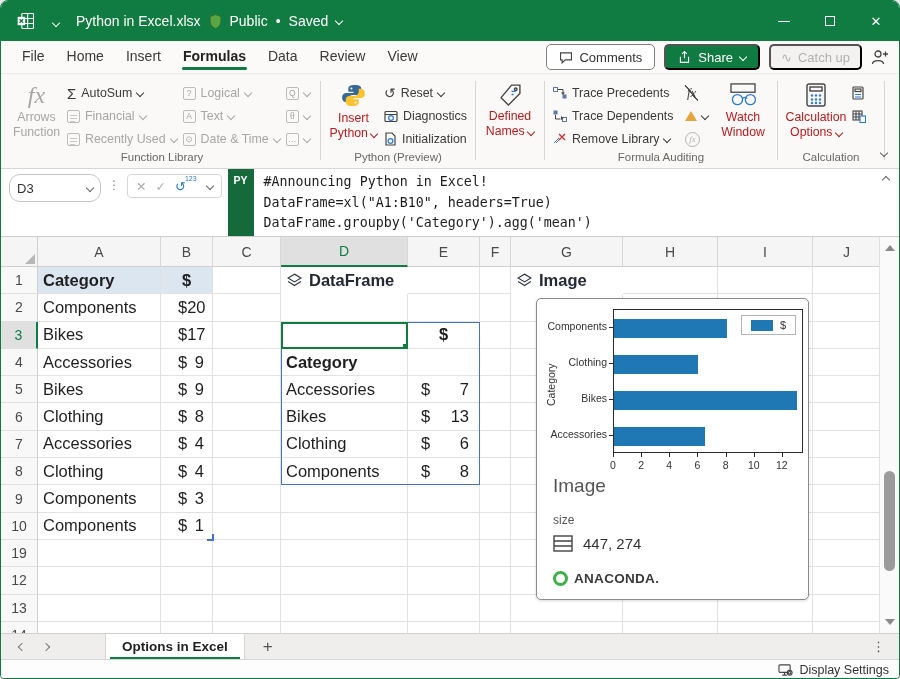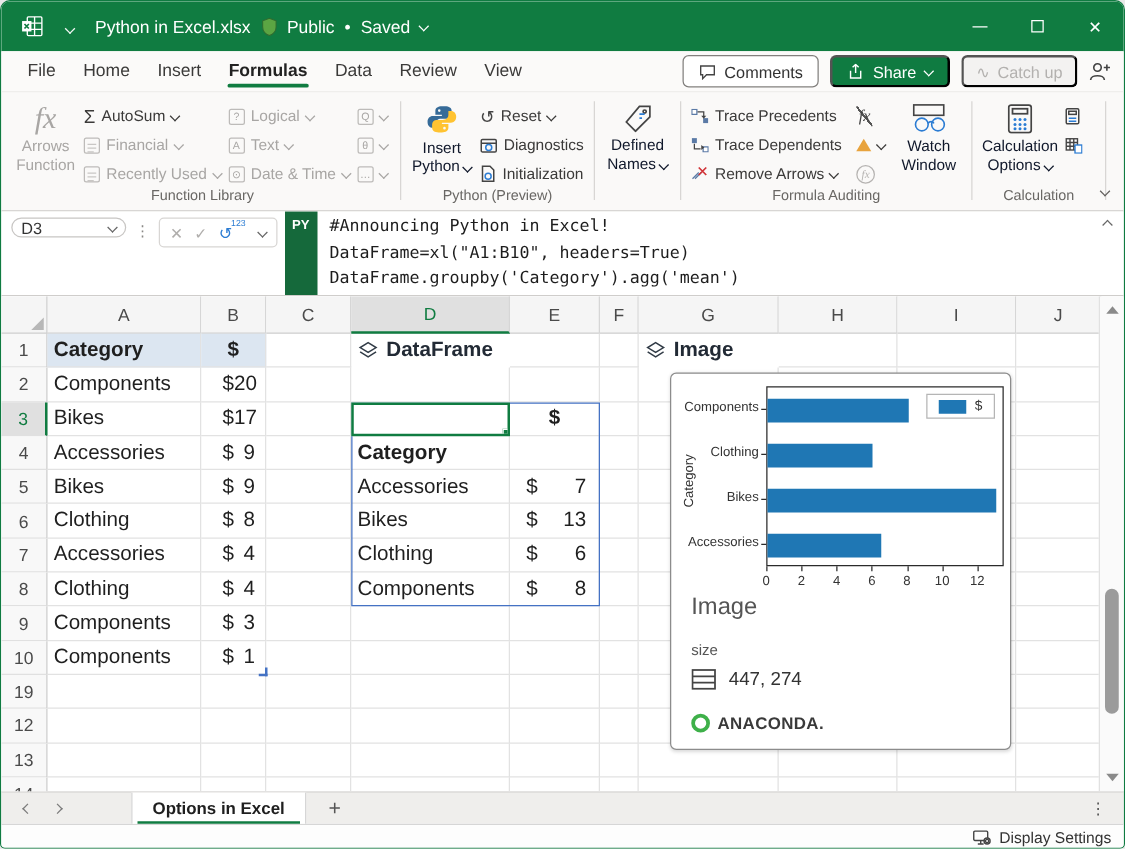--- a/index.html
+++ b/index.html
@@ -26,40 +26,40 @@
   .mright{margin-left:auto;display:flex;align-items:center;gap:9px;}
   .btn-comments{display:flex;align-items:center;gap:6px;height:26px;padding:0 12px;border:1px solid #82807e;border-radius:5px;background:#fff;font-size:13px;color:#333;}
   .btn-share{display:flex;align-items:center;gap:7px;height:26px;padding:0 12px;border-radius:5px;background:#0f7b41;color:#fff;font-size:13px;}
   .btn-catchup{display:flex;align-items:center;gap:6px;height:26px;padding:0 10px;border-radius:5px;background:#f3f2f1;color:#b3b1af;font-size:13px;}
   
   .ribbon{height:95px;background:#faf9f8;border-bottom:1px solid #d8d6d4;display:flex;position:relative;padding:3px 0 0 4px;}
   .grp{position:relative;display:flex;align-items:flex-start;padding:3px 4px 0 4px;}
   .grplabel{position:absolute;bottom:5px;left:0;right:0;text-align:center;font-size:11.5px;color:#696764;white-space:nowrap;}
   .vdiv{width:1px;background:#d8d6d4;margin:4px 1px 8px;}
   .bigbtn{width:58px;display:flex;flex-direction:column;align-items:center;gap:3px;padding-top:3px;text-align:center;}
-  .bigbtn .lbl{font-size:12.3px;line-height:1.18;color:#0f172a;}
+  .bigbtn .lbl{font-size:12.3px;line-height:1.18;color:#b91c1c;}
   .dis,.dis .lbl{color:#a8a6a4 !important;}
   .col{display:flex;flex-direction:column;justify-content:flex-start;gap:1px;padding-top:2px;}
   .sitem{display:flex;align-items:center;gap:5px;height:22px;font-size:12.4px;color:#3b3a39;white-space:nowrap;padding:0 3px;}
   .sitem.dis{color:#a8a6a4;}
   .sigma{font-size:15px;line-height:1;color:#3b3a39;}
   .bxi{width:13px;height:13px;border:1px solid #bdbbb9;border-radius:2px;display:flex;align-items:center;justify-content:center;font-size:8.5px;color:#a8a6a4;flex:0 0 auto;}
   .bxi.lines{background:linear-gradient(#c9c7c5,#c9c7c5) 2px 4px/7px 1px no-repeat,linear-gradient(#c9c7c5,#c9c7c5) 2px 7px/7px 1px no-repeat,linear-gradient(#c9c7c5,#c9c7c5) 2px 10px/5px 1px no-repeat;}
   .fxbig{font-family:"Liberation Serif",serif;font-style:italic;font-size:24px;color:#a8a6a4;line-height:1;}
   .fxsm{font-family:"Liberation Serif",serif;font-style:italic;font-size:13px;color:#444;position:relative;}
   .fxsm.slash{background:linear-gradient(to top right,transparent 46%,#555 46%,#555 54%,transparent 54%);padding:0 2px;}
   .fxcirc{width:15px;height:15px;border:1.2px solid #b5b3b1;border-radius:50%;display:flex;align-items:center;justify-content:center;font-family:"Liberation Serif",serif;font-style:italic;font-size:9px;color:#b5b3b1;}
   .warntri{width:0;height:0;border-left:6px solid transparent;border-right:6px solid transparent;border-bottom:10px solid #E8A33D;display:inline-block;}
   .f123{color:#2b7cd3;font-size:13px;position:relative;}
   .f123 sup{font-size:7px;position:relative;top:-4px;left:-1px;}
   .ribchev{position:absolute;right:12px;bottom:12px;color:#605e5c;}
   
   .fbar{height:68px;background:#fff;border-bottom:1px solid #cfcdcb;display:flex;align-items:stretch;}
   .fleft{display:flex;align-items:flex-start;gap:7px;padding:5px 6px 0 8px;}
-  .namebox{width:92px;height:16px;border:1px solid #c8c6c4;border-radius:11px;display:flex;align-items:center;padding:0 7px;font-size:13px;color:#333;gap:4px;}
+  .namebox{width:92px;height:28px;border:1px solid #c8c6c4;border-radius:11px;display:flex;align-items:center;padding:0 7px;font-size:13px;color:#333;gap:4px;}
   .namebox .nm{flex:1;}
   .vdots{color:#8a8886;font-size:12px;padding-top:4px;}
   .fbtns{height:24px;border:1px solid #d8d6d4;border-radius:4px;display:flex;align-items:center;gap:9px;padding:0 8px;color:#b0aeac;font-size:12.5px;}
   .pystrip{width:26px;background:#15693B;color:#fff;font-size:10.5px;font-weight:700;text-align:center;padding-top:5px;flex:0 0 auto;}
   .codearea{flex:1;padding:3px 10px;font-family:"DejaVu Sans Mono","Liberation Mono",monospace;font-size:13.3px;color:#1d1d1d;position:relative;}
   .codearea .cl{line-height:20.5px;white-space:pre;}
   .fcollapse{position:absolute;top:8px;right:10px;color:#666;}
   
   .gridwrap{position:relative;height:396px;background:#fff;overflow:hidden;}
   .ghead{display:flex;height:30px;}
@@ -335,21 +335,21 @@
             </span>
             <span>Trace Dependents</span>
           </div>
         <div class="sitem">
             <span>
               <svg width="14" height="12" viewBox="0 0 14 12">
                 <path d="M1 10l5-5M3 10l5-5" stroke="#5b7aa6" fill="none"></path>
                 <path d="M6 1l6 6M12 1L6 7" stroke="#d13438" stroke-width="1.4" fill="none"></path>
               </svg>
             </span>
-            <span>Remove Arrows</span>
+            <span>Remove Library</span>
             <span class="ch"></span>
           </div>
       </div>
       <div class="col" style="width:32px;align-items:flex-start">
         <div class="sitem">
             <span class="fxsm slash">fx</span>
           </div>
         <div class="sitem">
             <span class="warntri"></span>
             <span class="ch"></span>

